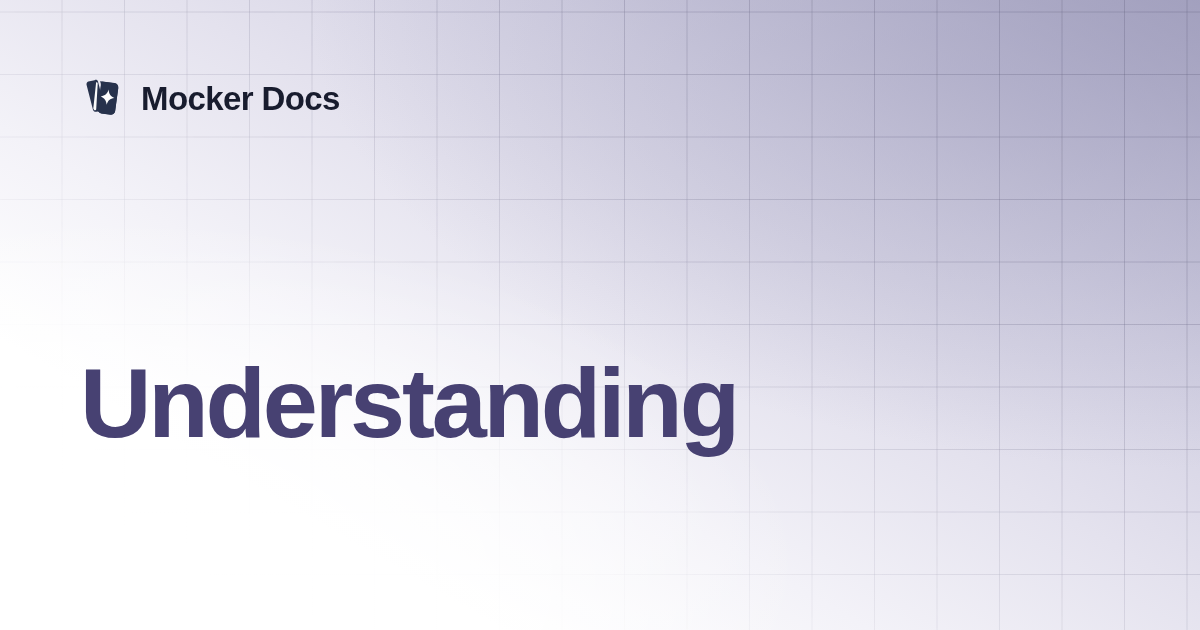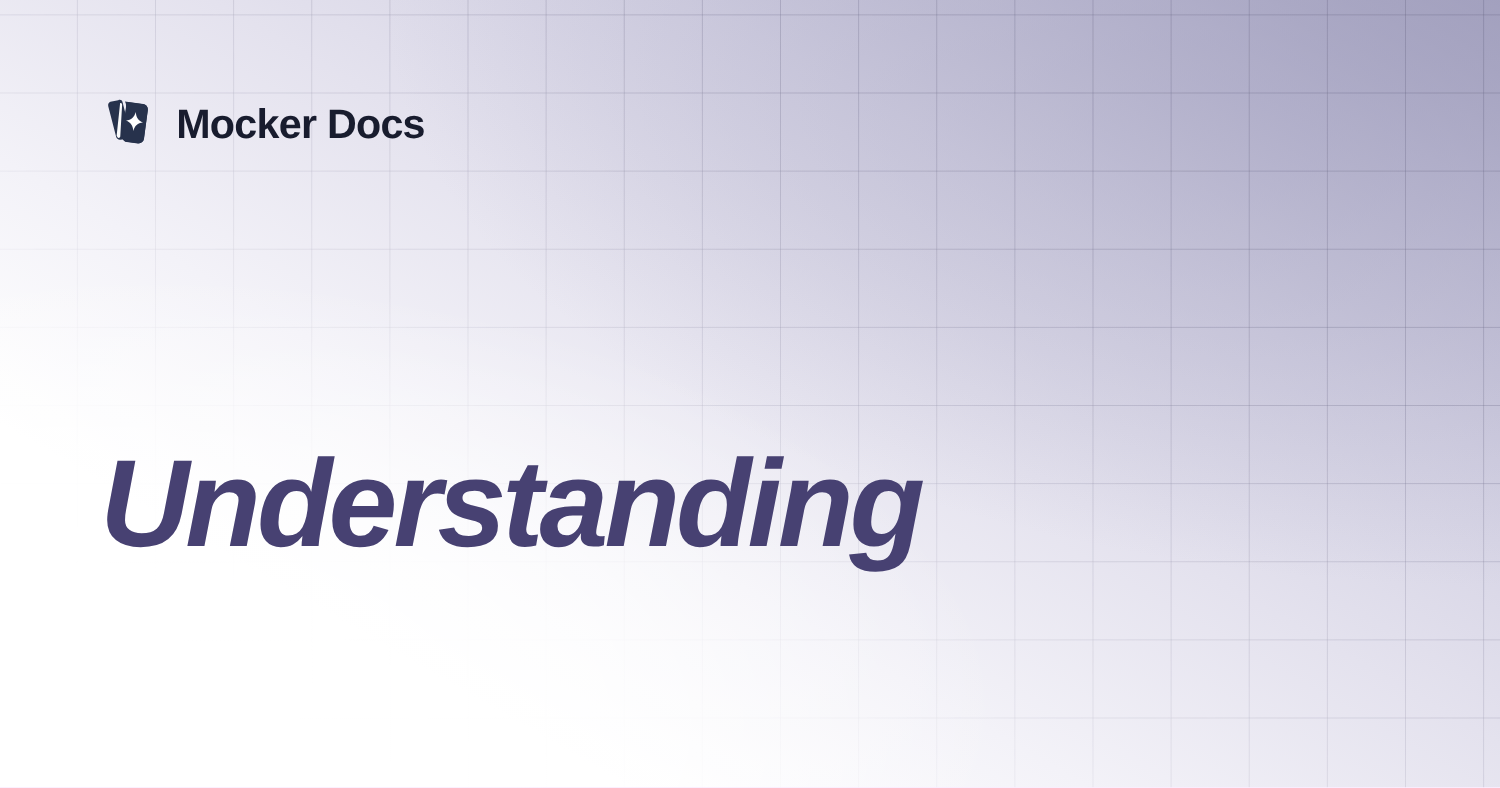--- a/index.html
+++ b/index.html
@@ -12,21 +12,21 @@
     height: 630px;
     overflow: hidden;
     font-family: "Liberation Sans", sans-serif;
   }
 
   #og-card {
     position: relative;
     width: 1200px;
     height: 630px;
     overflow: hidden;
-    background: #f0abfc;
+    background: #bef264;
   }
 
   
   .bg-base {
     position: absolute;
     inset: 0;
     background: #ffffff;
   }
 
   
@@ -123,21 +123,20 @@
   .headline {
     position: absolute;
     left: 80px;
     top: 352px;
     width: 1000px;
     font-size: 99px;
     font-weight: bold;
     line-height: 101px;
     letter-spacing: -3.2px;
     margin: 0;
-    font-style: italic;
   }
   .headline-line {
     display: block;
     white-space: nowrap;
   }
 </style>
 </head>
 <body>
 
 <div id="og-card">

